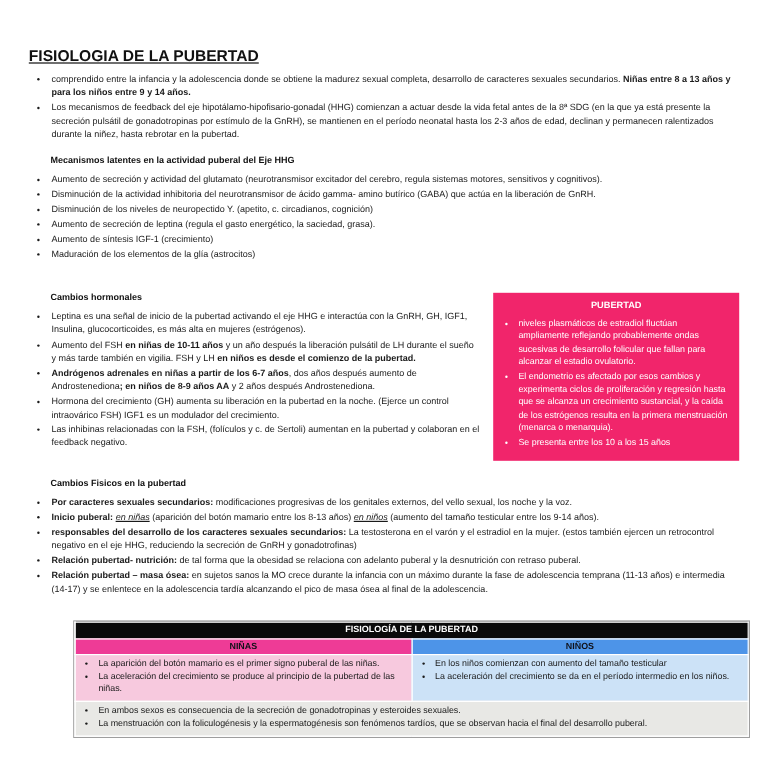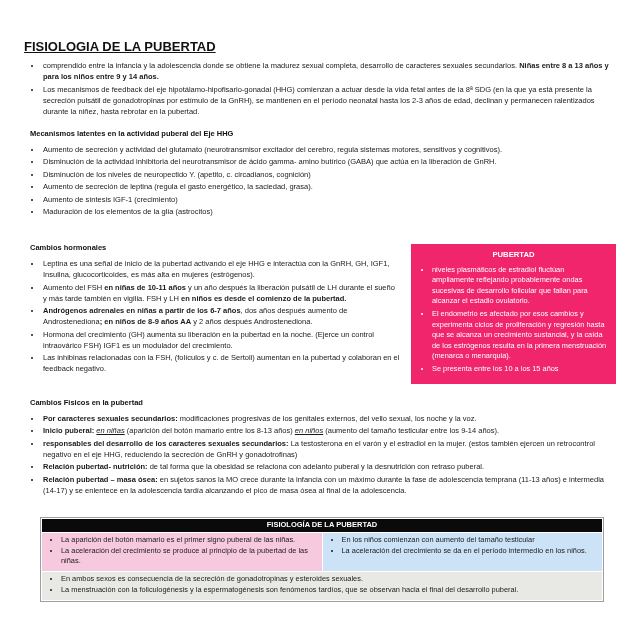--- a/index.html
+++ b/index.html
@@ -7,39 +7,39 @@
     width:640px;height:640px;background:#ffffff;overflow:hidden;
     font-family:"Liberation Sans","DejaVu Sans",sans-serif;
     color:#1a1a1a;font-size:7.5px;line-height:11px;
     -webkit-font-smoothing:antialiased;
   }
   .page{padding:41px 24px 0 24px;box-sizing:border-box;}
   .doc-title{
     font-weight:bold;text-decoration:underline;font-size:13px;
     margin:0 0 8px 0;color:#111;
   }
-  .section-heading{font-weight:bold;margin:11px 0 5px 6px;color:#111;}
+  .section-heading{font-weight:bold;margin:11px 0 5px 18px;color:#111;}
   .section-heading.hormonales{margin-top:25px;}
   .section-heading.fisicos{margin-top:13px;}
   ul.doc-list{list-style-type:disc;margin:0;padding:0 0 0 18px;}
   ul.doc-list li{margin:0 0 1.5px 0;padding-left:1px;}
   .b{font-weight:bold;}
   .u{text-decoration:underline;}
   .i{font-style:italic;}
   .two-col{display:flex;align-items:flex-start;gap:11px;}
   .left-col{width:358px;flex:0 0 auto;}
   .menarca{
     flex:1 1 auto;background:var(--menarca-bg,#F1256B);color:#ffffff;
     padding:6px 9px 7px 9px;margin-top:-14px;font-size:7.4px;line-height:10.6px;
   }
   .menarca-title{text-align:center;font-weight:bold;font-size:7.7px;margin:0 0 4px 0;}
   ul.menarca-list{list-style-type:disc;margin:0;padding:0 0 0 12px;}
   ul.menarca-list li{margin:0 0 2px 0;}
   .table-wrap{
-    border:1px solid #9e9e9e;margin:21px 0 0 16px;width:564px;box-sizing:border-box;
+    border:1px solid #9e9e9e;margin:21px 0 0 37px;width:564px;box-sizing:border-box;
   }
   table.summary-table{
     border-collapse:collapse;width:100%;font-size:7.4px;line-height:10px;
     table-layout:fixed;
   }
   table.summary-table td{border:1px solid #ffffff;vertical-align:top;}
   .tbl-title{
     background:var(--table-title-bg,#0a0a0a);color:#ffffff;text-align:center;
     font-weight:bold;padding:1.5px 0;font-size:7.5px;
   }
@@ -103,20 +103,24 @@
       <li><span class="b">Relación pubertad – masa ósea:</span><span> en sujetos sanos la MO crece durante la infancia con un máximo durante la fase de adolescencia temprana (11-13 años) e intermedia (14-17) y se enlentece en la adolescencia tardía alcanzando el pico de masa ósea al final de la adolescencia.</span></li>
     </ul>
 
   <div class="table-wrap">
     <table class="summary-table">
       <tbody>
           <tr>
         <td colspan="2" class="tbl-title">FISIOLOGÍA DE LA PUBERTAD</td>
       </tr>
       <tr>
+        <td class="hdr ninas">NIÑAS</td>
+        <td class="hdr ninos">NIÑOS</td>
+      </tr>
+      <tr>
         <td class="cell ninas-cell">
           <ul>
                 <li><span>La aparición del botón mamario es el primer signo puberal de las niñas.</span></li>
                 <li><span>La aceleración del crecimiento se produce al principio de la pubertad de las niñas.</span></li>
               </ul>
         </td>
         <td class="cell ninos-cell">
           <ul>
                 <li><span>En los niños comienzan con aumento del tamaño testicular</span></li>
                 <li><span>La aceleración del crecimiento se da en el período intermedio en los niños.</span></li>

